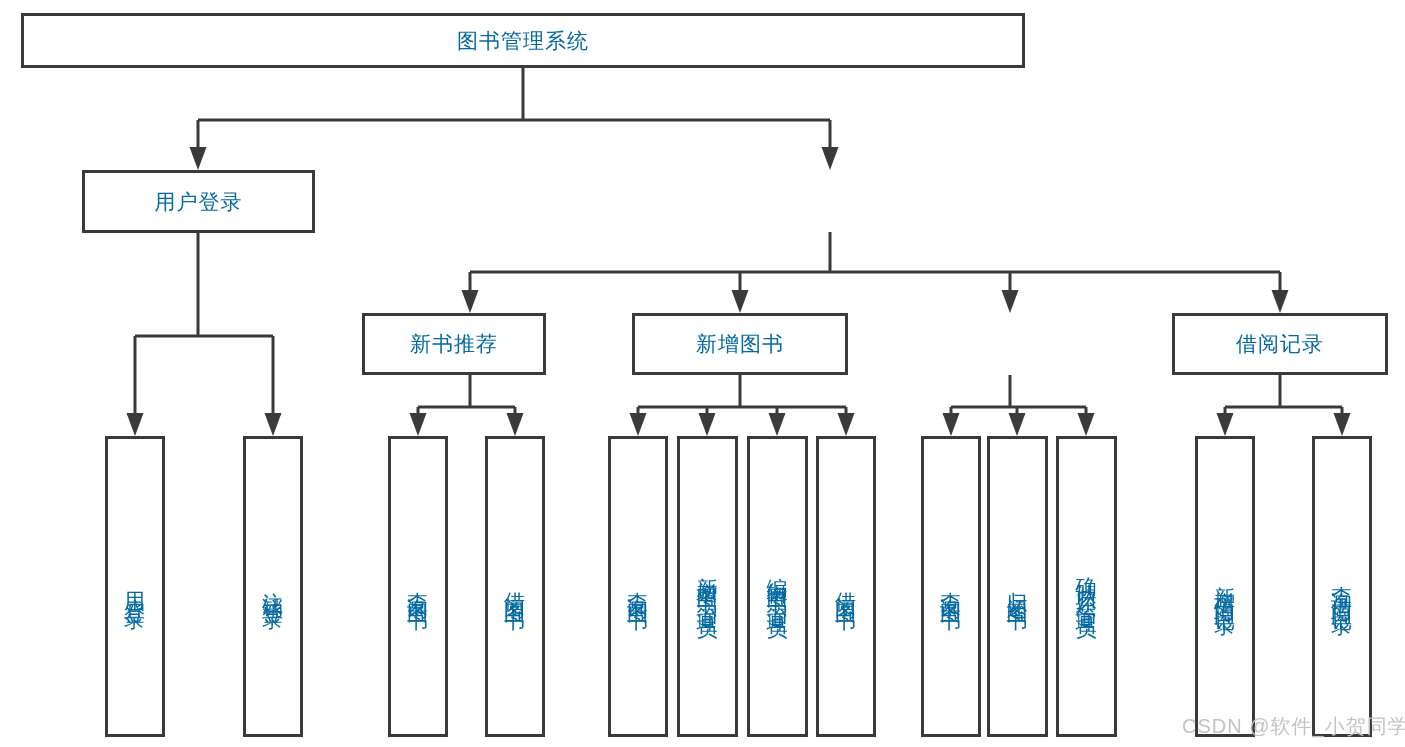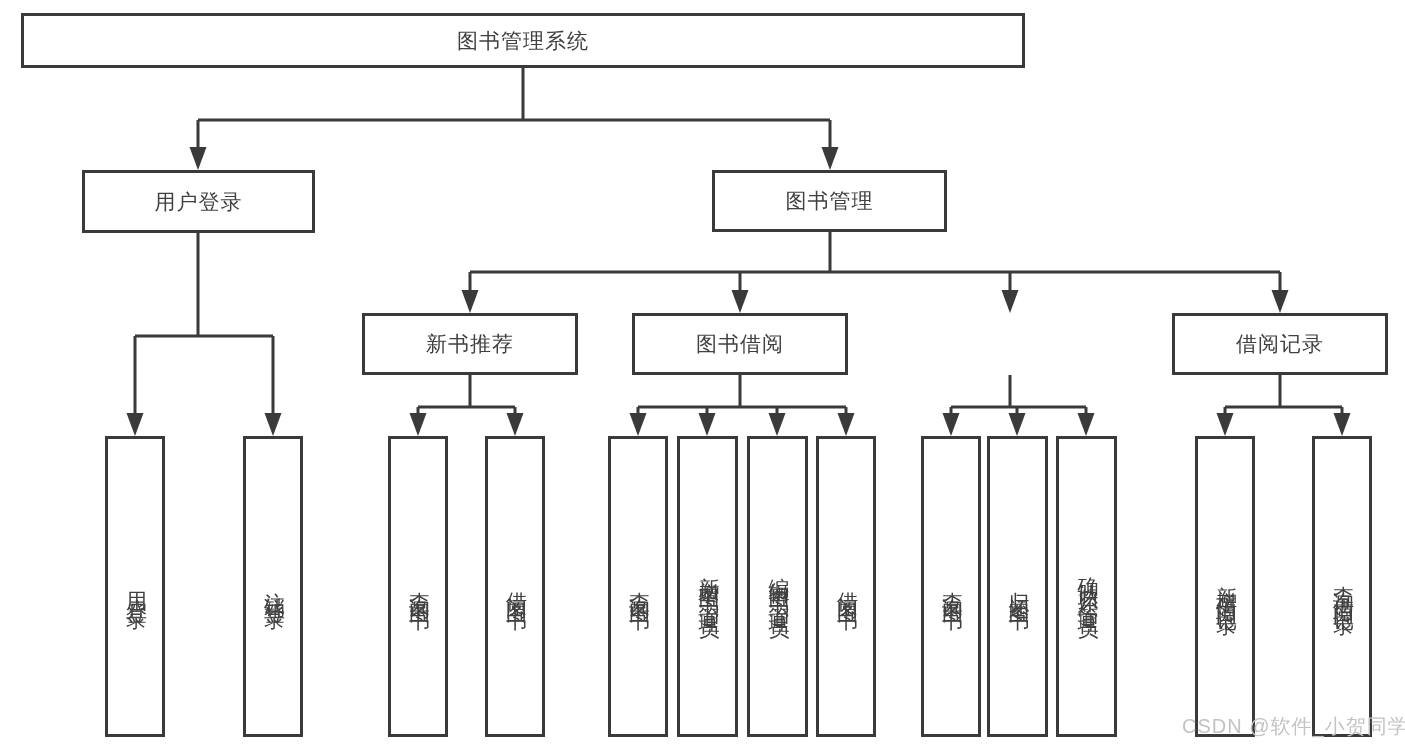--- a/index.html
+++ b/index.html
@@ -18,24 +18,23 @@
     width: 1405px; height: 747px;
   }
   .node {
     position: absolute;
     box-sizing: border-box;
     border: 3px solid #3a3a3a;
     background: #ffffff;
     display: flex;
     align-items: center;
     justify-content: center;
-    color: #404040;
+    color: #0369a1;
     font-size: 21px;
     z-index: 2;
-    font-family: Liberation Mono, monospace;
   }
   .node.h span {
     letter-spacing: 1px;
     white-space: nowrap;
   }
   .node.v span {
     writing-mode: vertical-rl;
     text-orientation: mixed;
     letter-spacing: 6px;
     line-height: 1;
@@ -88,29 +87,26 @@
     </g>
   </svg>
 
   <div class="node h" style="left:21px; top:13px; width:1004px; height:55px;">
     <span>图书管理系统</span>
   </div>
 
   <div class="node h" style="left:82px; top:170px; width:233px; height:63px;">
     <span>用户登录</span>
   </div>
-  <div class="node h" style="left:712px; top:170px; width:235px; height:62px;">
-    <span>图书管理</span>
-  </div>
 
-  <div class="node h" style="left:362px; top:313px; width:216px; height:62px;">
+  <div class="node h" style="left:362px; top:313px; width:184px; height:62px;">
     <span>新书推荐</span>
   </div>
   <div class="node h" style="left:632px; top:313px; width:216px; height:62px;">
-    <span>图书借阅</span>
+    <span>新增图书</span>
   </div>
   <div class="node h" style="left:1172px; top:313px; width:216px; height:62px;align-items:center;">
     <span>借阅记录</span>
   </div>
 
   <div class="node v" style="left:105px; top:436px; width:60px; height:301px;">
     <span>用户登录</span>
   </div>
   <div class="node v" style="left:243px; top:436px; width:60px; height:301px;">
     <span>注销登录</span>

